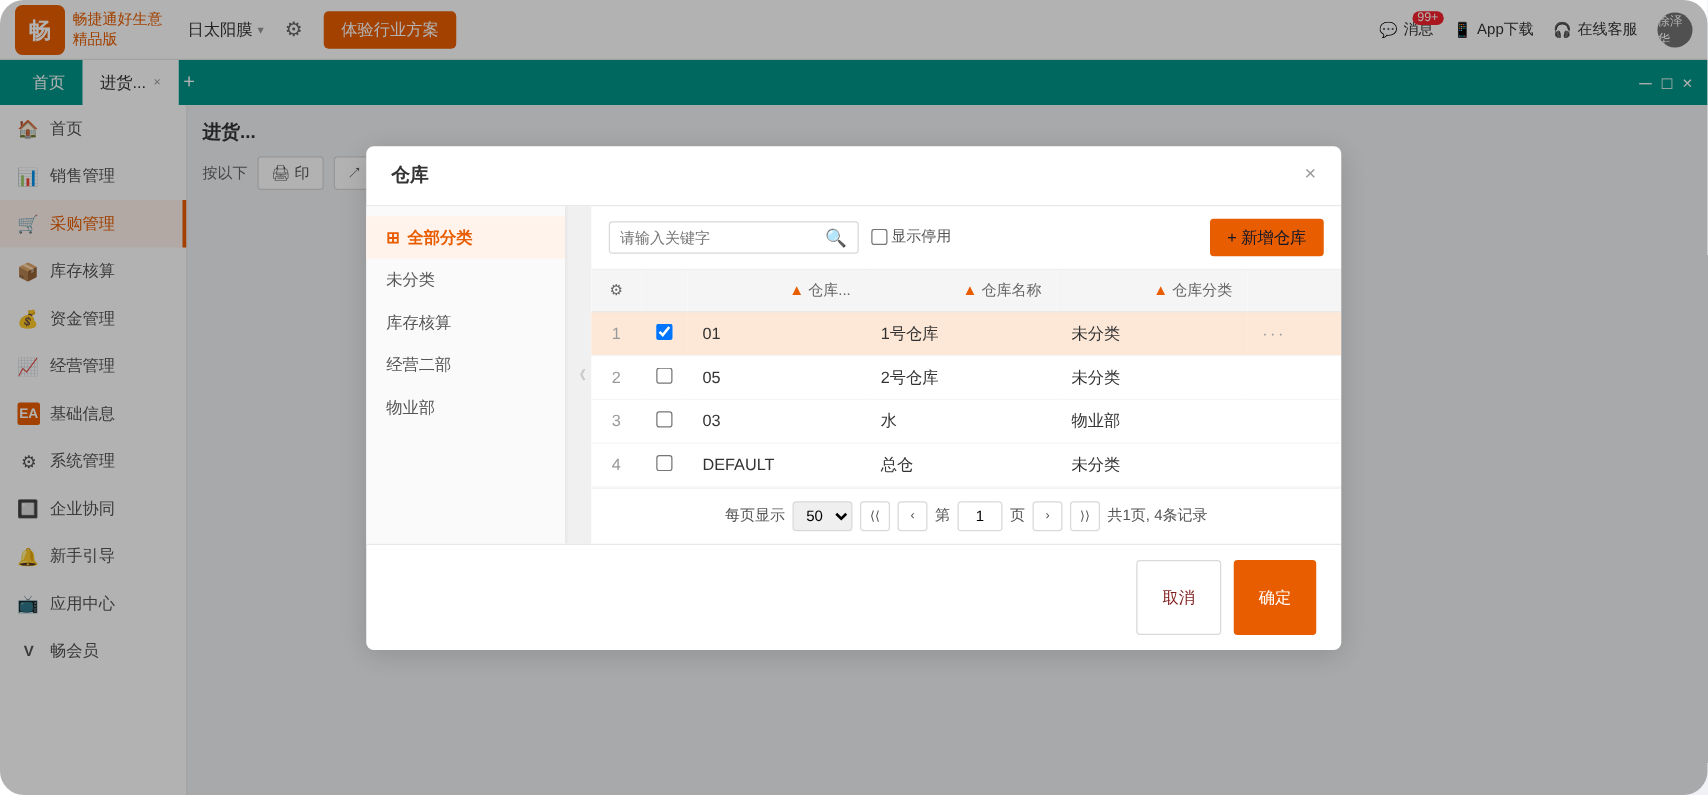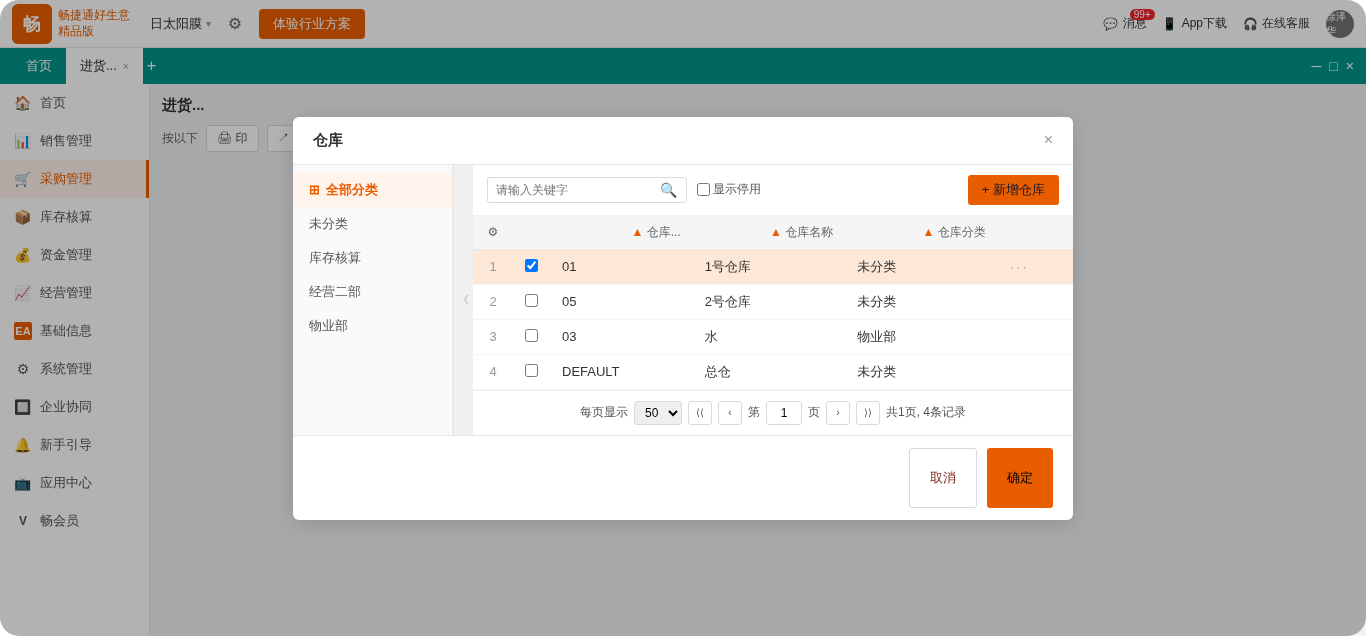--- a/index.html
+++ b/index.html
@@ -185,21 +185,21 @@
     
     .modal-footer {
       display: flex; justify-content: flex-end; gap: 10px;
       padding: 12px 20px; border-top: 1px solid #e8e8e8;
     }
     .btn-cancel {
       background: #fff; border: 1px solid #d9d9d9; border-radius: 3px;
       padding: 20px 20px; cursor: pointer; font-size: 13px; color: #7f1d1d;
     }
     .btn-confirm {
-      background: #e85d00; color: #000000; border: none; border-radius: 3px;
+      background: #e85d00; color: #ffffff; border: none; border-radius: 3px;
       padding: 6px 20px; cursor: pointer; font-size: 13px;
     }
   </style>
 </head>
 <body>
 
 <div class="top-header">
   <div class="logo-area">
     <div class="logo-box">
       <span>畅</span>

